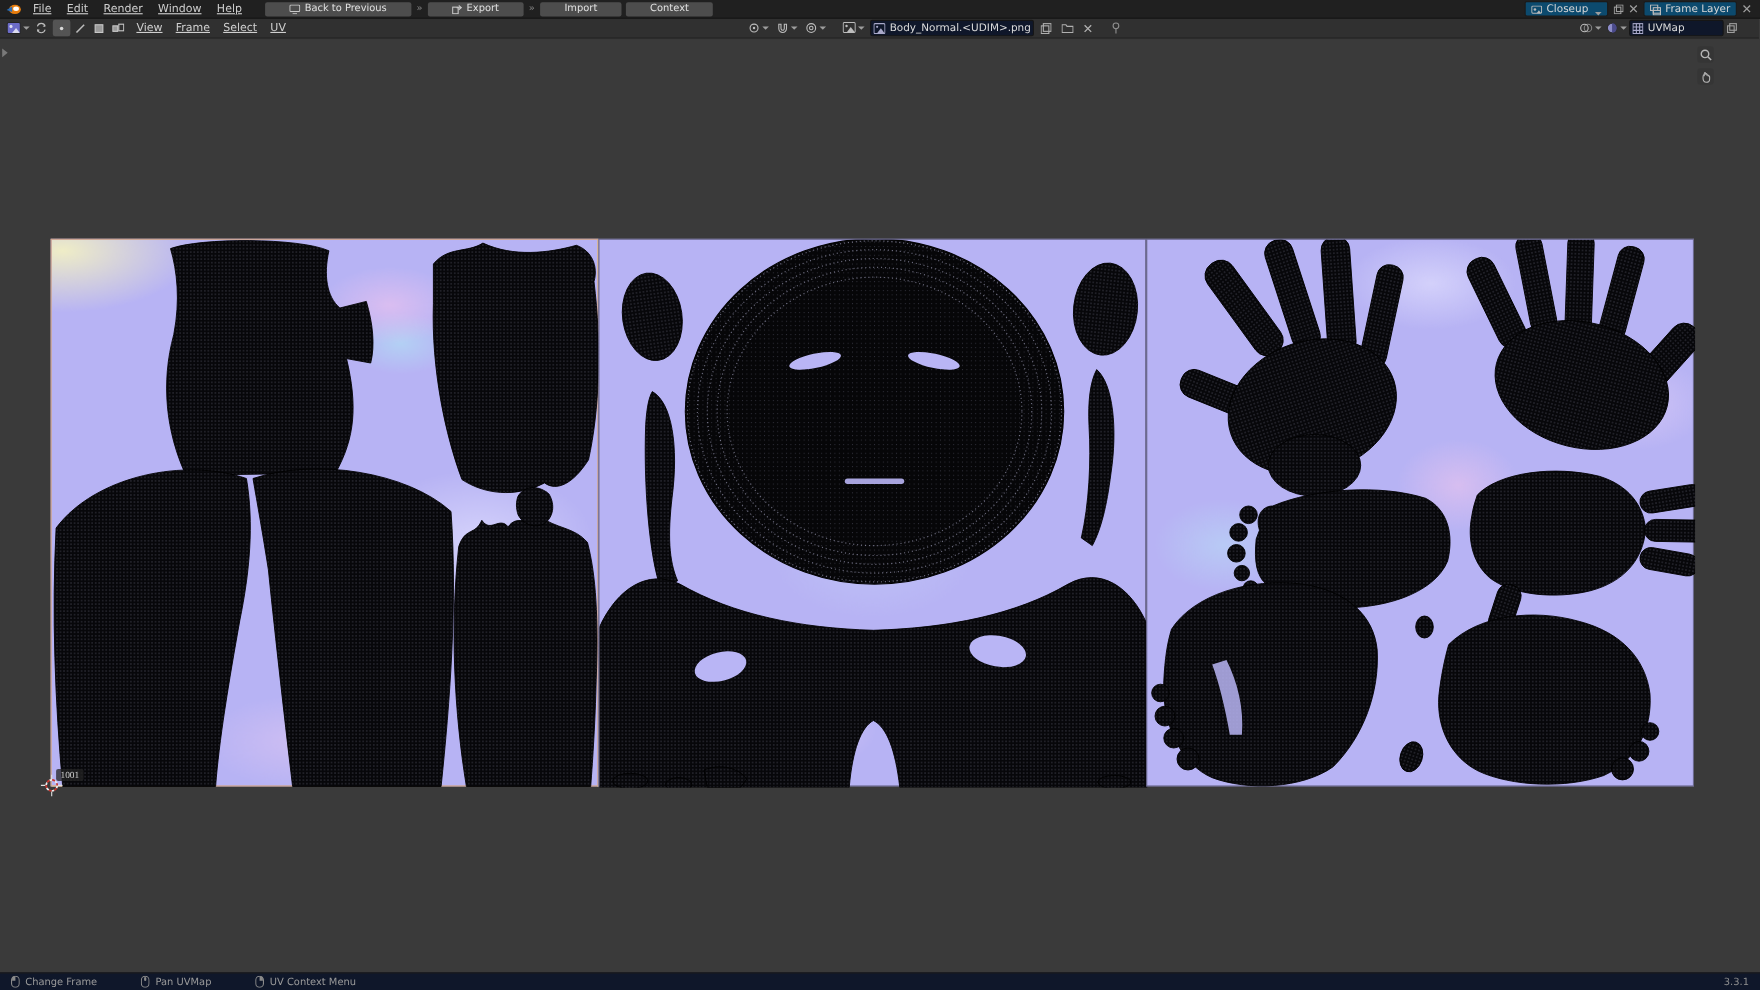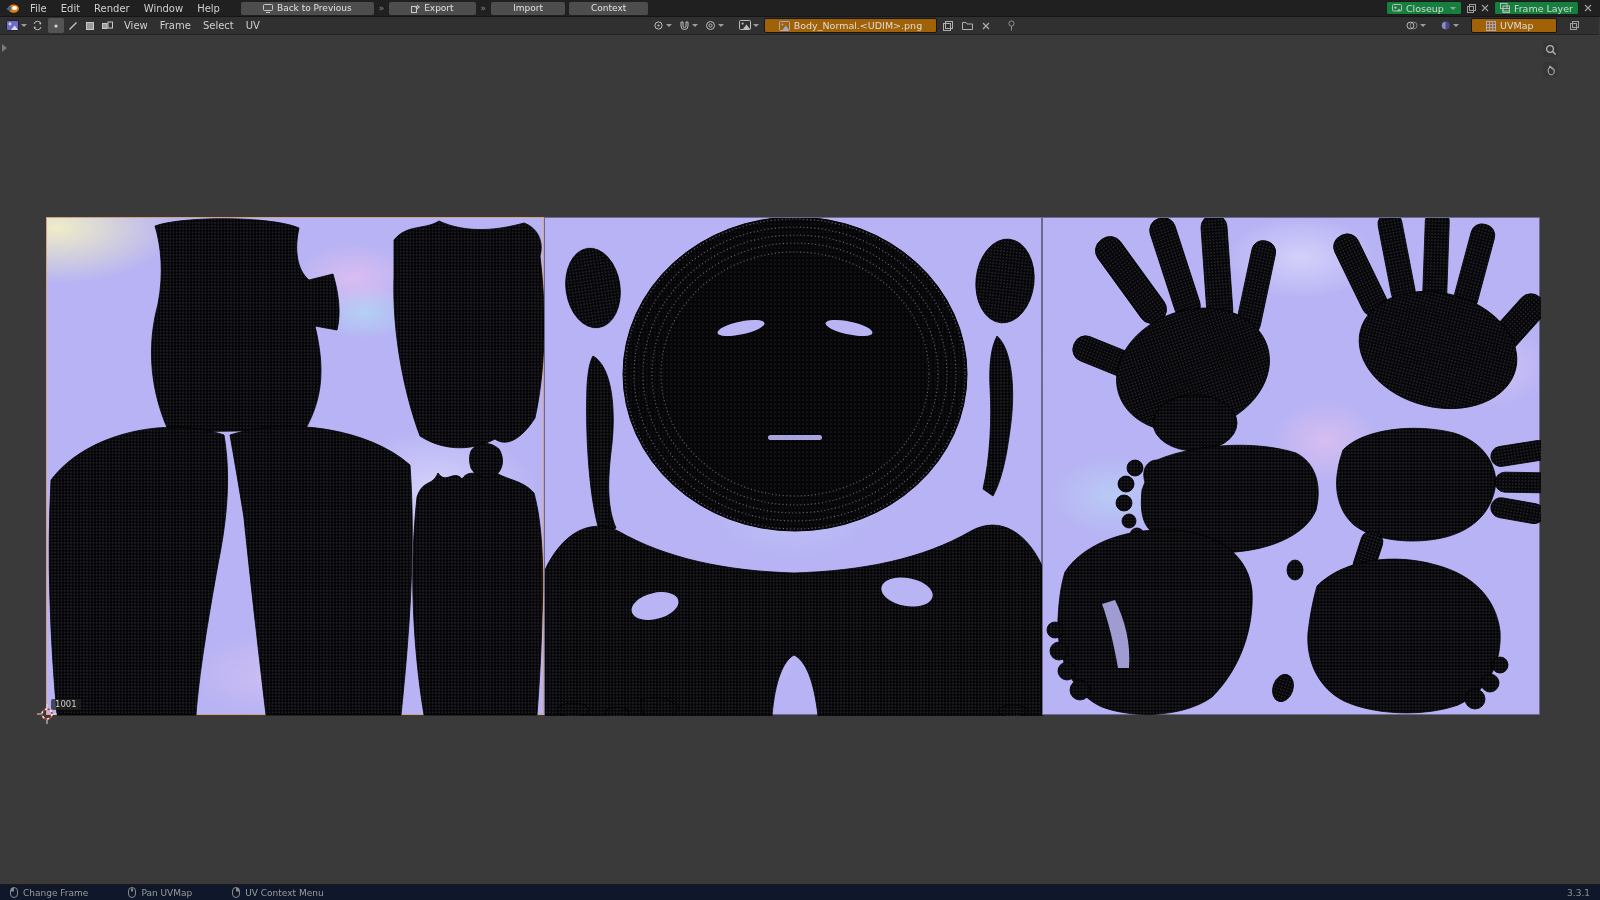--- a/index.html
+++ b/index.html
@@ -14,74 +14,74 @@
   .ic svg { display:block; }
 
   
   .topbar {
     position:absolute; top:0; left:0; right:0; height:17px;
     background:#202020; border-bottom:1px solid #151515;
     display:flex; align-items:center; font-size:10px; z-index:9;
     padding-left:5px;
   }
   .menus { display:flex; align-items:center; }
-  .menus span { padding:0 7px; color:#cfcfcf; cursor:default; }
+  .menus span { padding:0 7px; color:#cfcfcf; cursor:default;text-decoration:underline; }
   .ws { display:flex; align-items:center; margin-left:14px; gap:4px; }
   .wsbtn {
     background:#4d4d4d; border-radius:2px; padding:0 22px; height:13px;
     color:#e0e0e0; display:flex; gap:4px; align-items:center; font-size:9px;
   }
   .sep { color:#8d8d8d; font-size:9px; padding:0 1px; }
   .tb-right { margin-left:auto; display:flex; align-items:center; gap:5px; padding-right:8px; }
   .field {
-    background:#15803d; border:1px solid #1b1b1b; border-radius:2px;
-    display:flex; align-items:center; gap:4px; padding:0 5px; height:14px;
+    background:#0c4a6e; border:1px solid #1b1b1b; border-radius:2px;
+    display:flex; align-items:flex-end; gap:4px; padding:0 5px; height:14px;
     font-size:9.5px; color:#d6d6d6;
   }
   .caret { width:0; height:0; border-left:3px solid transparent; border-right:3px solid transparent; border-top:3px solid #9d9d9d; margin-left:2px; }
 
   
   .ehdr {
     position:absolute; top:17px; left:0; right:1px; height:18px;
     background:#303030; border-bottom:1px solid #232323;
     display:flex; align-items:center; font-size:10px; padding:0 4px; z-index:8;
   }
   .ehdr .menus span { padding:0 6px; }
   .grp { display:flex; align-items:center; gap:1px; margin:0 3px; }
   .ibtn {
     height:15px; min-width:16px; display:flex; align-items:center;
     justify-content:center; border-radius:2px; padding:0 2px;
   }
   .ibtn.sel { background:#545454; }
   .center-grp { display:flex; align-items:center; gap:3px; margin-left:auto; margin-right:auto; }
   .imgfield {
-    background:#a16207; border:1px solid #161616; border-radius:2px; height:15px;
-    display:flex; align-items:center; padding:0 14px; gap:4px;
+    background:#0f172a; border:1px solid #161616; border-radius:2px; height:15px;
+    display:flex; align-items:center; padding:0 2px; gap:4px;
     color:#dcdcdc; font-size:9.5px;
   }
-  .right-grp { display:flex; align-items:flex-start; gap:10px; padding-right:12px; }
+  .right-grp { display:flex; align-items:flex-start; gap:0; padding-right:12px; }
 
   
   .canvas { position:absolute; top:36px; bottom:16px; left:0; right:0; background:#3a3a3a; overflow:hidden; }
   .region-arrow {
     position:absolute; left:2px; top:8px; width:0; height:0;
     border-top:4px solid transparent; border-bottom:4px solid transparent;
     border-left:5px solid #8a8a8a; opacity:.8;
   }
   .tools { position:absolute; top:6px; right:42px; display:flex; flex-direction:column; gap:5px; z-index:4; }
   .tool { width:15px; height:15px; display:flex; align-items:center; justify-content:center; border-radius:3px; background:rgba(45,45,45,.35); }
 
   .tile { position:absolute; top:181px; width:498px; height:498px; background-color:#b7b3f4; }
   .tile > svg.islands { position:absolute; inset:0; }
   .t1 { left:46px; border:1px solid rgba(214,160,110,0.85); background-image:
       radial-gradient(170px 80px at 2% 2%, rgba(242,240,196,0.95), rgba(242,240,196,0) 70%),
       radial-gradient(90px 50px at 62% 12%, rgba(246,198,238,0.55), rgba(246,198,238,0) 70%),
       radial-gradient(70px 40px at 64% 19%, rgba(176,232,244,0.55), rgba(176,232,244,0) 70%),
       radial-gradient(150px 90px at 78% 55%, rgba(228,226,255,0.65), rgba(228,226,255,0) 70%),
-      radial-gradient(120px 60px at 45% 92%, rgba(238,205,240,0.4), rgba(238,205,240,0) 70%); }
+      radial-gradient(120px 60px at 45% 92%, rgba(238,205,240,0.4), rgba(238,205,240,0) 70%); font-family: Liberation Serif, serif; }
   .t2 { left:544px; border:1px solid rgba(15,15,20,0.45); background-image:
       radial-gradient(80px 60px at 7% 82%, rgba(244,196,232,0.55), rgba(244,196,232,0) 70%),
       radial-gradient(90px 50px at 38% 90%, rgba(236,210,246,0.5), rgba(236,210,246,0) 70%),
       radial-gradient(100px 60px at 85% 76%, rgba(246,206,238,0.5), rgba(246,206,238,0) 70%),
       radial-gradient(130px 80px at 50% 58%, rgba(202,216,250,0.4), rgba(202,216,250,0) 70%); }
   .t3 { left:1042px; border:1px solid rgba(15,15,20,0.45); background-image:
       radial-gradient(110px 60px at 52% 8%, rgba(230,228,255,0.6), rgba(230,228,255,0) 70%),
       radial-gradient(80px 60px at 57% 45%, rgba(246,200,236,0.5), rgba(246,200,236,0) 70%),
       radial-gradient(90px 60px at 14% 56%, rgba(186,230,246,0.45), rgba(186,230,246,0) 70%),
       radial-gradient(90px 60px at 90% 30%, rgba(238,216,248,0.45), rgba(238,216,248,0) 70%); }

